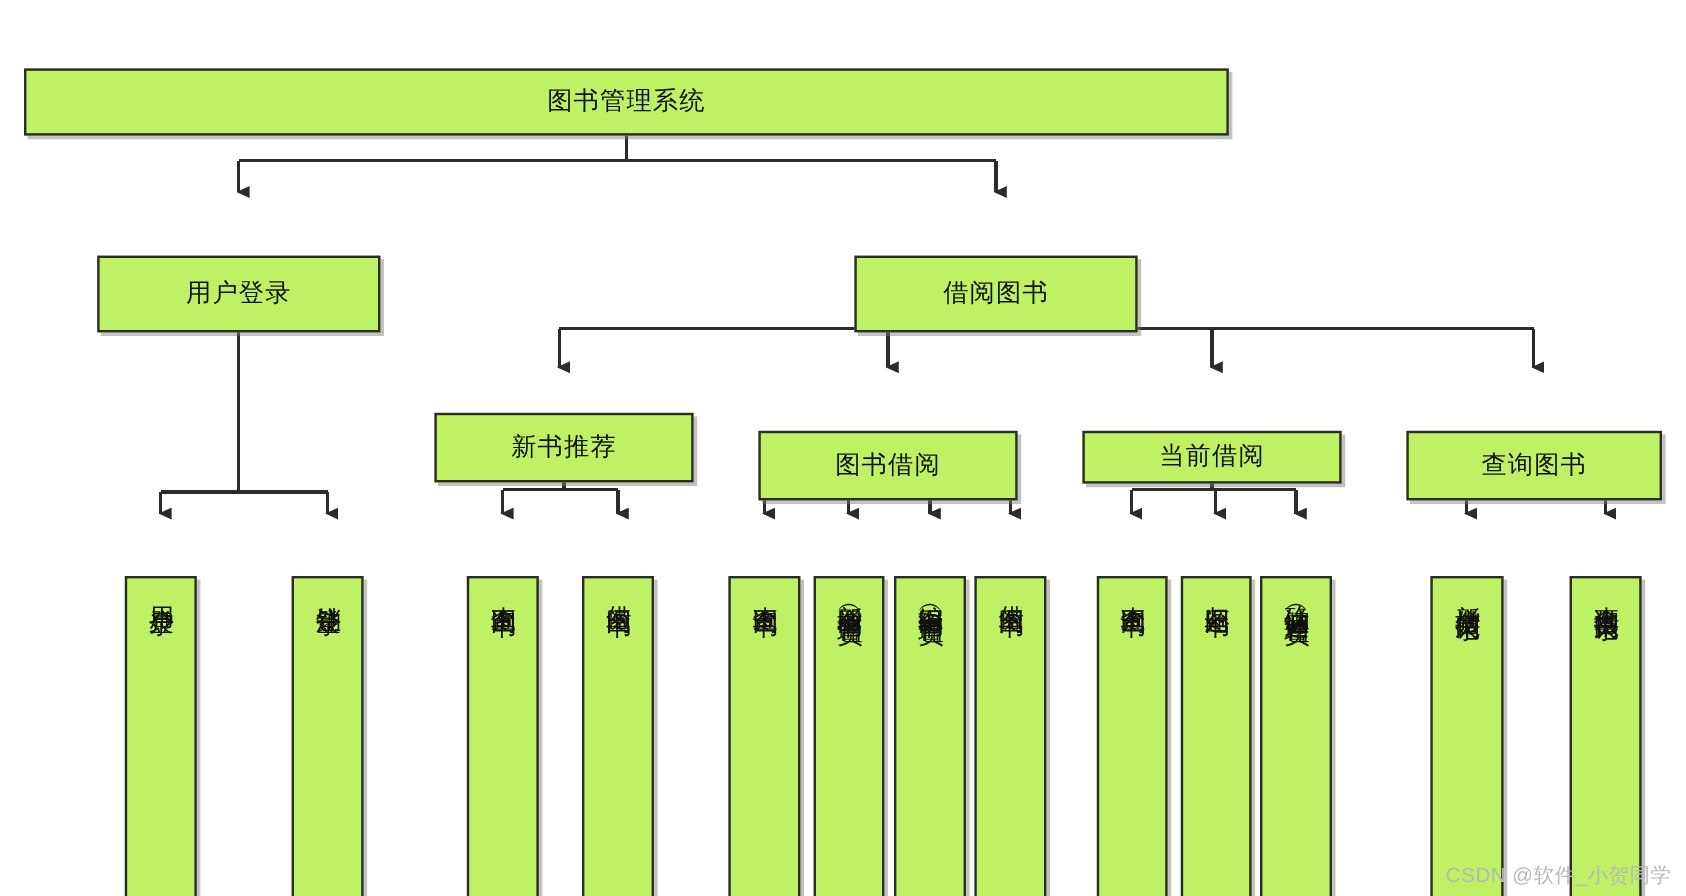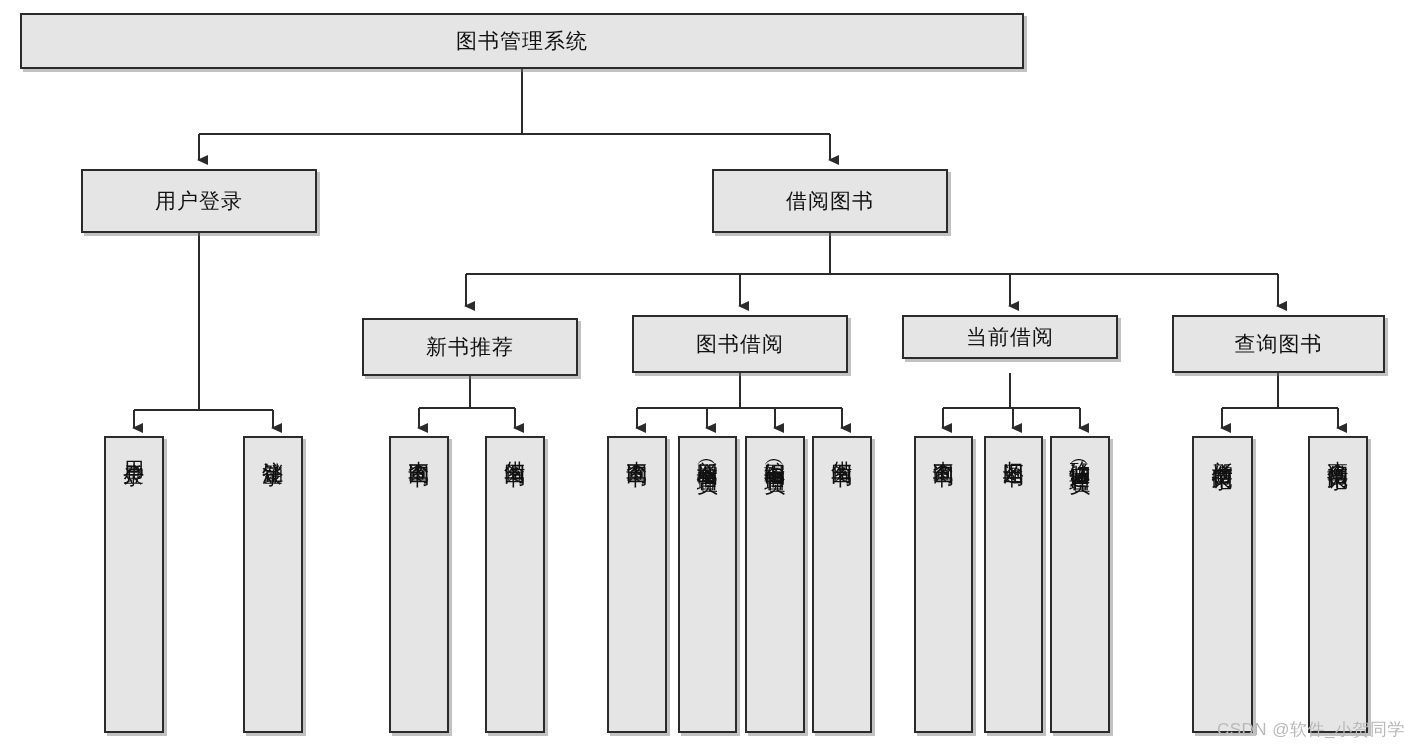--- a/index.html
+++ b/index.html
@@ -21,27 +21,28 @@
     position: absolute;
     left: 0;
     top: 0;
     width: 1405px;
     height: 747px;
     pointer-events: none;
   }
   .node {
     position: absolute;
     box-sizing: border-box;
-    background: #e5e5e5;
+    background: #bef264;
     border: 2px solid #2b2b2b;
     box-shadow: 3px 3px 0 rgba(120,120,120,0.45);
     display: flex;
     align-items: center;
     justify-content: center;
     color: #111111;
+    margin-top: 44px;
   }
   .node-h .node-label {
     font-size: 21px;
     line-height: 1.2;
     letter-spacing: 1px;
     white-space: nowrap;
   }
   .node-v {
     align-items: flex-start;
     justify-content: center;
@@ -51,21 +52,21 @@
     font-size: 21px;
     line-height: 1.12;
     letter-spacing: 2px;
     writing-mode: vertical-rl;
     text-orientation: upright;
     white-space: nowrap;
     text-align: left;
   }
   .watermark {
     position: absolute;
-    right: 0;
+    right: 12px;
     bottom: 6px;
     font-size: 17px;
     color: #b9b9b9;
     letter-spacing: 0.5px;
     white-space: nowrap;
     user-select: none;
   }
 </style>
 </head>
 <body>
@@ -126,21 +127,21 @@
     <span class="node-label">图书管理系统</span>
   </div>
 
   <div class="node node-h" style="left:81px; top:169px; width:236px; height:64px;">
     <span class="node-label">用户登录</span>
   </div>
   <div class="node node-h" style="left:712px; top:169px; width:236px; height:64px;">
     <span class="node-label">借阅图书</span>
   </div>
 
-  <div class="node node-h" style="left:362px; top:318px; width:216px; height:58px;">
+  <div class="node node-h" style="left:362px; top:300px; width:216px; height:58px;">
     <span class="node-label">新书推荐</span>
   </div>
   <div class="node node-h" style="left:632px; top:315px; width:216px; height:58px;justify-content:center;">
     <span class="node-label">图书借阅</span>
   </div>
   <div class="node node-h" style="left:902px; top:315px; width:216px; height:44px;">
     <span class="node-label">当前借阅</span>
   </div>
   <div class="node node-h" style="left:1172px; top:315px; width:213px; height:58px;">
     <span class="node-label">查询图书</span>

